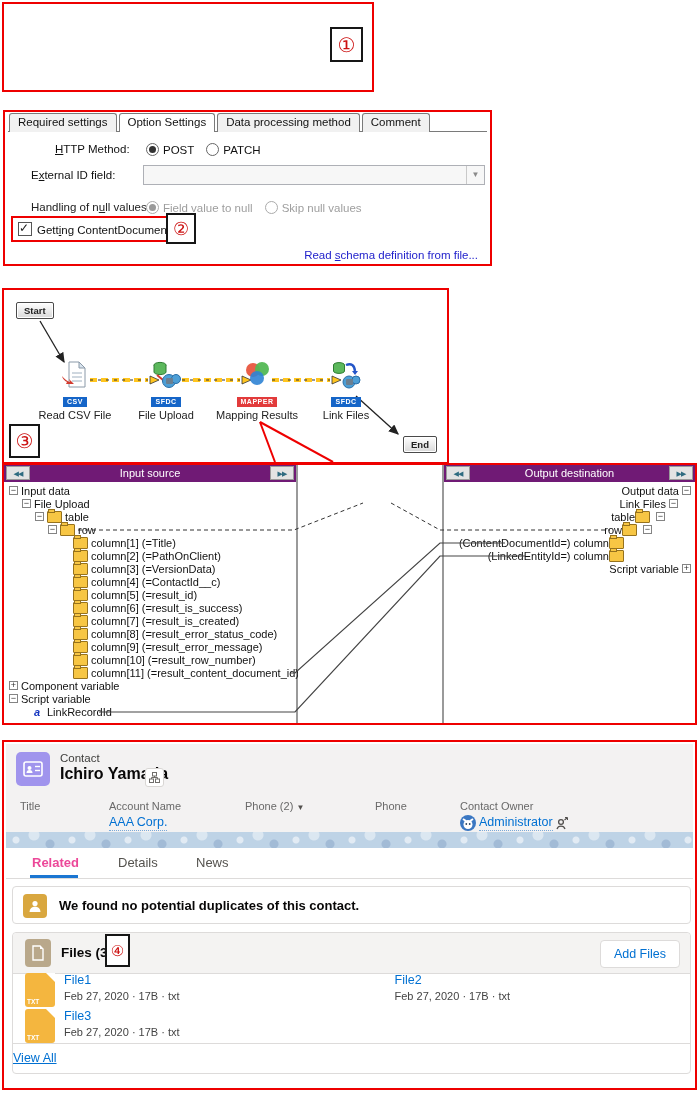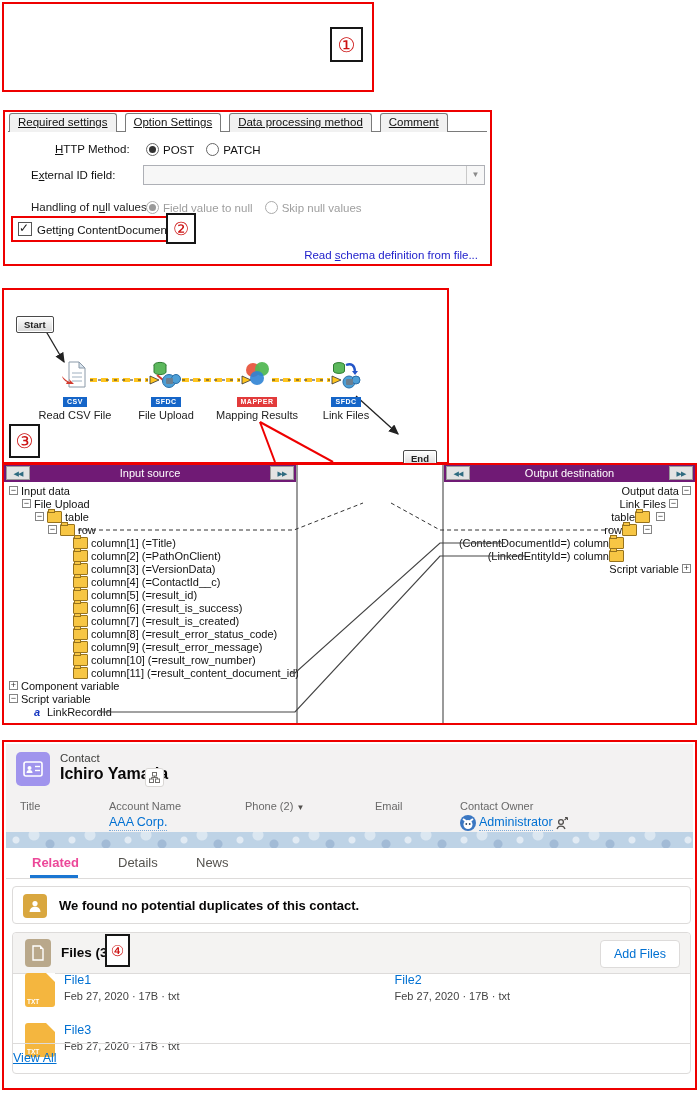--- a/index.html
+++ b/index.html
@@ -6,21 +6,21 @@
   body{width:700px;height:1093px;position:relative;background:#fff;
        font-family:"Liberation Sans",sans-serif;color:#111;overflow:hidden;}
   .abs{position:absolute;}
   .redbox{position:absolute;border:2px solid #EE0000;background:#fff;box-sizing:border-box;}
   .marker{position:absolute;border:2px solid #161616;background:#fff;display:flex;
           align-items:center;justify-content:center;color:#CC1111;font-size:20px;box-sizing:border-box;}
   
   #csv-box{left:2px;top:2px;width:372px;height:90px;padding:1px 6px;font-size:14.5px;line-height:21.5px;}
   
   #dlg{left:3px;top:110px;width:489px;height:156px;font-size:11.5px;}
-  .tabs{position:absolute;left:4px;top:1px;display:flex;gap:8px;text-decoration:underline;}
+  .tabs{position:absolute;left:4px;top:1px;display:flex;gap:2px;}
   .tab{padding:2px 8px 3px;border:1px solid #7a7a7a;border-bottom:none;border-radius:3px 3px 0 0;
        background:#f1f1f1;font-size:11.5px;position:relative;}
   .tab.act{background:#fff;z-index:3;top:0px;padding-bottom:4px;}
   .tabline{position:absolute;left:3px;right:3px;top:19px;border-top:1px solid #7a7a7a;}
   .radio{width:11px;height:11px;border:1px solid #666;border-radius:50%;background:#fff;
          display:inline-block;position:relative;vertical-align:-2px;margin-right:4px;}
   .radio[data-on="true"]::after{content:"";position:absolute;inset:2px;border-radius:50%;background:#333;}
   .dis .radio{border-color:#ababab;}
   .dis .radio[data-on="true"]::after{background:#9a9a9a;}
   .dis{color:#9e9e9e;}
@@ -30,21 +30,21 @@
   .select{position:absolute;left:138px;top:53px;width:342px;height:20px;border:1px solid #aeb0b6;
           background:#f7f7f7;box-sizing:border-box;}
   .select .arrowzone{position:absolute;right:0;top:0;width:17px;height:100%;border-left:1px solid #c9c9c9;
           color:#8a8a8a;font-size:8px;text-align:center;line-height:18px;}
   #cb-frame{position:absolute;left:6px;top:104px;border:2px solid #EE0000;padding:4px 6px 4px 5px;background:#fff;}
   #schema-link{position:absolute;right:12px;top:137px;color:#2222CC;font-size:11.5px;}
   .akey{text-decoration:underline;}
   
   #flow{left:2px;top:288px;width:447px;height:176px;}
   .wfbtn{position:absolute;border:1px solid #4a4a4a;border-radius:2px;background:linear-gradient(#fefefe,#d9d9d9);
-         font-size:9.5px;font-weight:bold;color:#222;padding:2px 7px;box-shadow:inset 0 0 0 1px #fff;margin-top:14px;}
+         font-size:9.5px;font-weight:bold;color:#222;padding:2px 7px;box-shadow:inset 0 0 0 1px #fff;}
   .node{position:absolute;width:90px;text-align:center;}
   .badge{display:inline-block;color:#fff;font-size:7px;font-weight:bold;padding:1px 4px;letter-spacing:.5px;line-height:8px;}
   .nname{font-size:11px;color:#222;margin-top:1px;}
   
   #map{left:2px;top:463px;width:695px;height:262px;font-size:11px;}
   .panel{position:absolute;top:0;bottom:0;background:#fff;}
   .mheader{position:absolute;top:0;left:0;right:0;height:17px;background:#701a75;color:#fff;
            text-align:center;line-height:17px;font-size:11px;}
   .navbtn{position:absolute;top:1px;width:24px;height:14px;background:#e3e3e3;border:1px solid #9a9a9a;
           color:#2E6B80;font-size:7px;line-height:13px;text-align:center;letter-spacing:-1px;box-sizing:border-box;}
@@ -86,21 +86,21 @@
   .sflink{color:#0070D2;text-decoration:none;}
   .dotted{border-bottom:1px dotted #7aa9d8;padding-bottom:1px;}
   .sftabs{position:absolute;left:2px;top:106px;right:2px;height:30px;background:#fff;border-bottom:1px solid #DDDBDA;}
   .sftab{position:absolute;top:7px;font-size:13px;color:#54524e;}
   .sftab.act{color:#ec4899;font-weight:bold;}
   .tabbar{position:absolute;left:24px;top:27px;width:48px;height:3px;background:#1B76D2;}
   .card{position:absolute;left:8px;width:679px;border:1px solid #DDDBDA;border-radius:4px;background:#fff;box-sizing:border-box;}
   .sqicon{border-radius:4px;display:flex;align-items:center;justify-content:center;}
   .addbtn{position:absolute;right:10px;top:7px;height:28px;padding:0 13px;border:1px solid #DDDBDA;border-radius:4px;
           background:#fff;color:#0070D2;font-size:12.5px;line-height:26px;}
-  .filelist{position:absolute;left:0;top:40px;right:16px;display:grid;grid-template-columns:1fr 1fr;grid-auto-rows:36px;row-gap:14px;}
+  .filelist{position:absolute;left:0;top:40px;right:16px;display:grid;grid-template-columns:1fr 1fr;grid-auto-rows:36px;row-gap:0px;}
   .file-item{display:flex;padding-left:12px;gap:9px;}
   .txt-icon{width:30px;height:34px;background:#F4B63F;border-radius:3px;position:relative;flex:0 0 auto;}
   .txt-icon::before{content:"";position:absolute;right:0;top:0;border-style:solid;border-width:0 9px 9px 0;
         border-color:transparent #fff transparent transparent;}
   .txt-icon::after{content:"TXT";position:absolute;left:2px;bottom:2px;color:#fff;font-size:6.5px;font-weight:bold;}
   .file-item[data-icon="false"] .txt-icon{visibility:hidden;}
   .fname{color:#0070D2;font-size:12.5px;}
   .fmeta{color:#444;font-size:11px;margin-top:3px;}
   .viewall{position:absolute;left:0;right:0;bottom:0;height:29px;border-top:1px solid #DDDBDA;
            line-height:29px;}
@@ -443,21 +443,21 @@
     </div>
     <div class="abs" style="left:103px;top:56px;">
       <div class="flabel">Account Name</div>
       <div class="fval"><a class="sflink dotted" href="#">AAA Corp.</a></div>
     </div>
     <div class="abs" style="left:239px;top:56px;">
       <div class="flabel"><span>Phone (2)</span>
         <span style="color:#514F4D;font-size:8px;"> ▼</span></div>
     </div>
     <div class="abs" style="left:369px;top:56px;">
-      <div class="flabel">Email</div>
+      <div class="flabel">Phone</div>
       <div class="fval"></div>
     </div>
     <div class="abs" style="left:454px;top:56px;">
       <div class="flabel">Contact Owner</div>
       <div class="fval" style="display:flex;align-items:center;gap:3px;">
         <svg width="16" height="16">
           <circle cx="8" cy="8" r="8" fill="#3B77C2"></circle>
           <circle cx="8" cy="9.5" r="4.5" fill="#fff"></circle>
           <circle cx="6.3" cy="9" r="0.9" fill="#26415e"></circle>
             <circle cx="9.7" cy="9" r="0.9" fill="#26415e"></circle>

